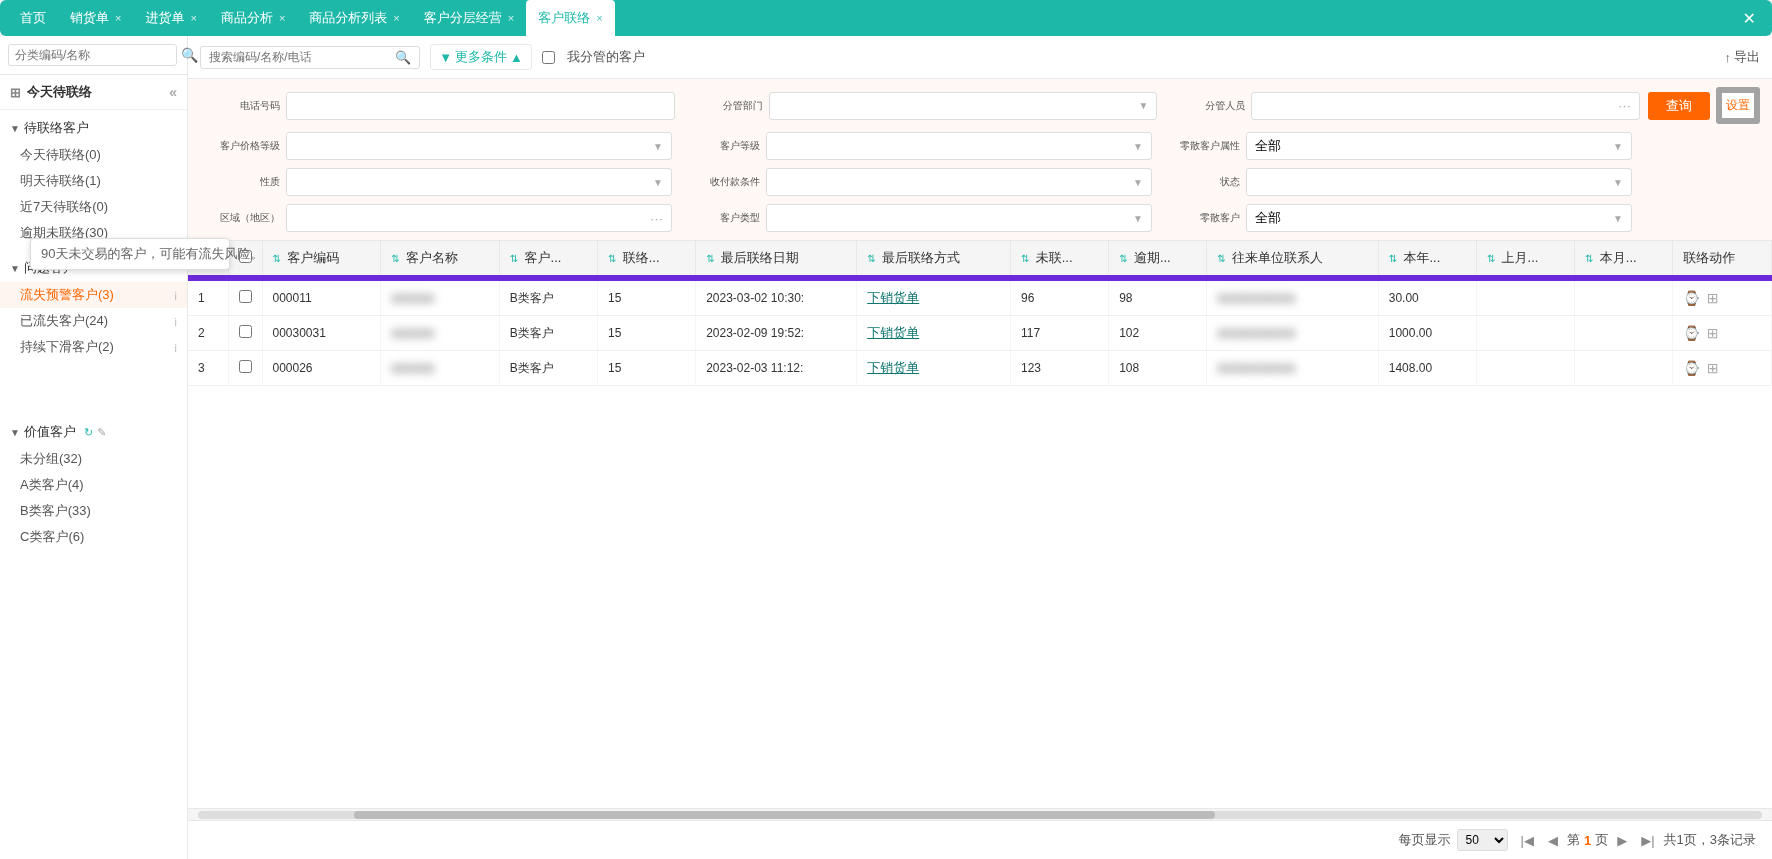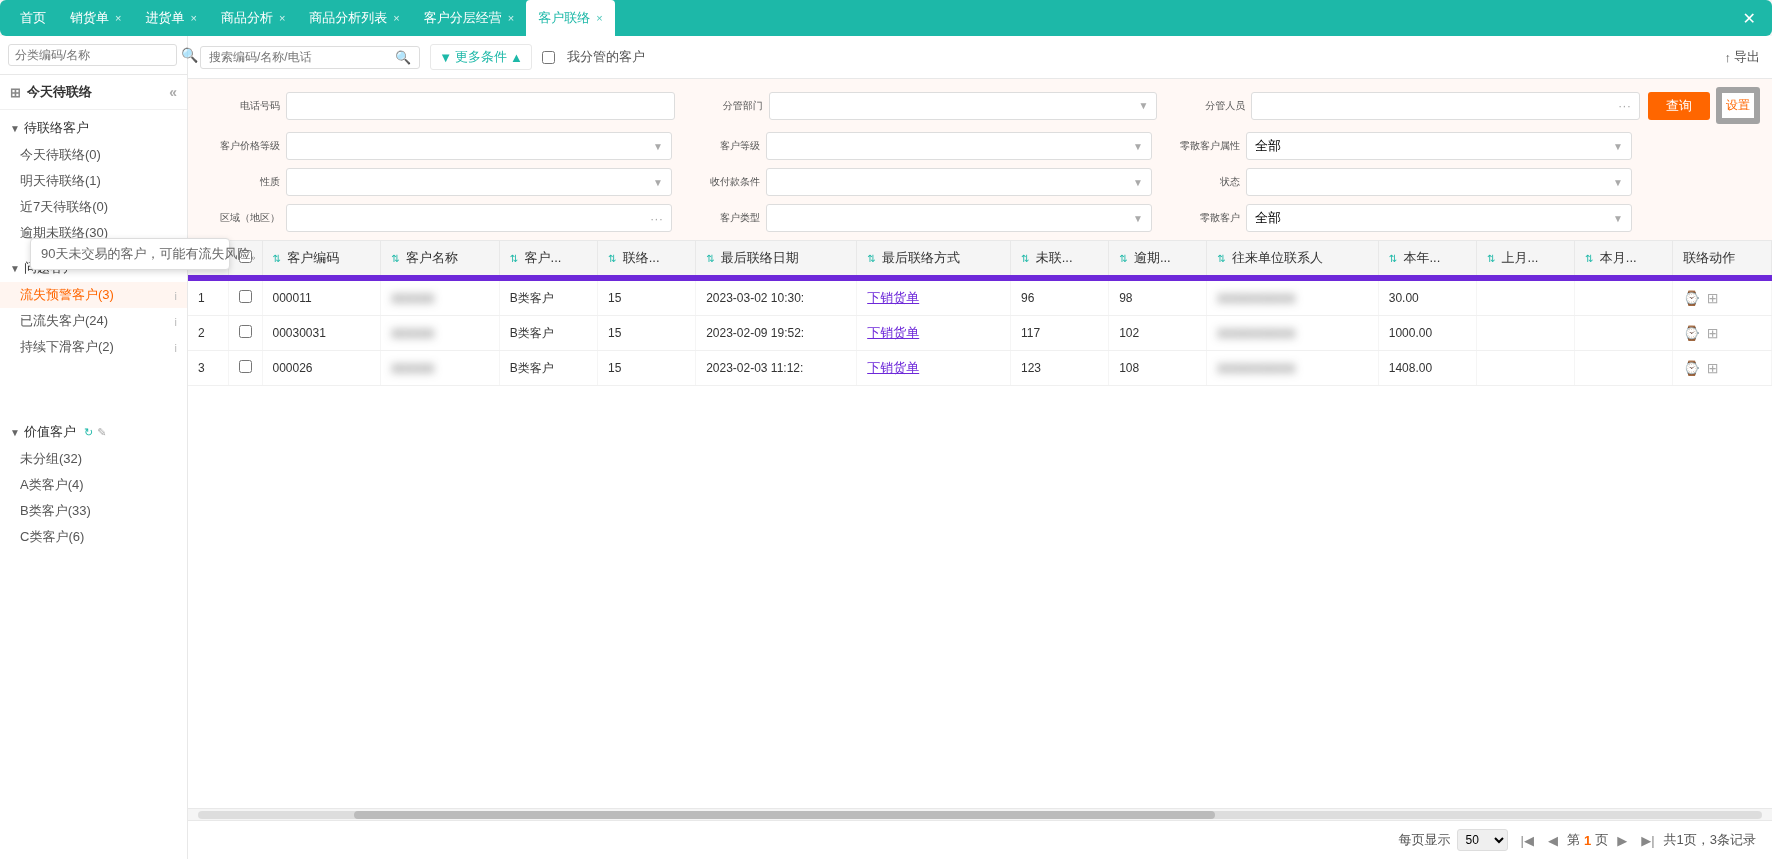--- a/index.html
+++ b/index.html
@@ -310,21 +310,21 @@
     }
     .data-table td {
       padding: 8px 10px;
       border-bottom: 1px solid #f0f0f0;
       border-right: 1px solid #f5f5f5;
       font-size: 12px;
       color: #333;
       white-space: nowrap;
     }
     .data-table .link-text {
-      color: #6d28d9;
+      color: #0f766e;
       cursor: pointer;
       text-decoration: underline;
     }
     .data-table .blurred {
       filter: blur(4px);
       user-select: none;
     }
     .data-table .action-icons {
       display: flex;
       gap: 6px;

